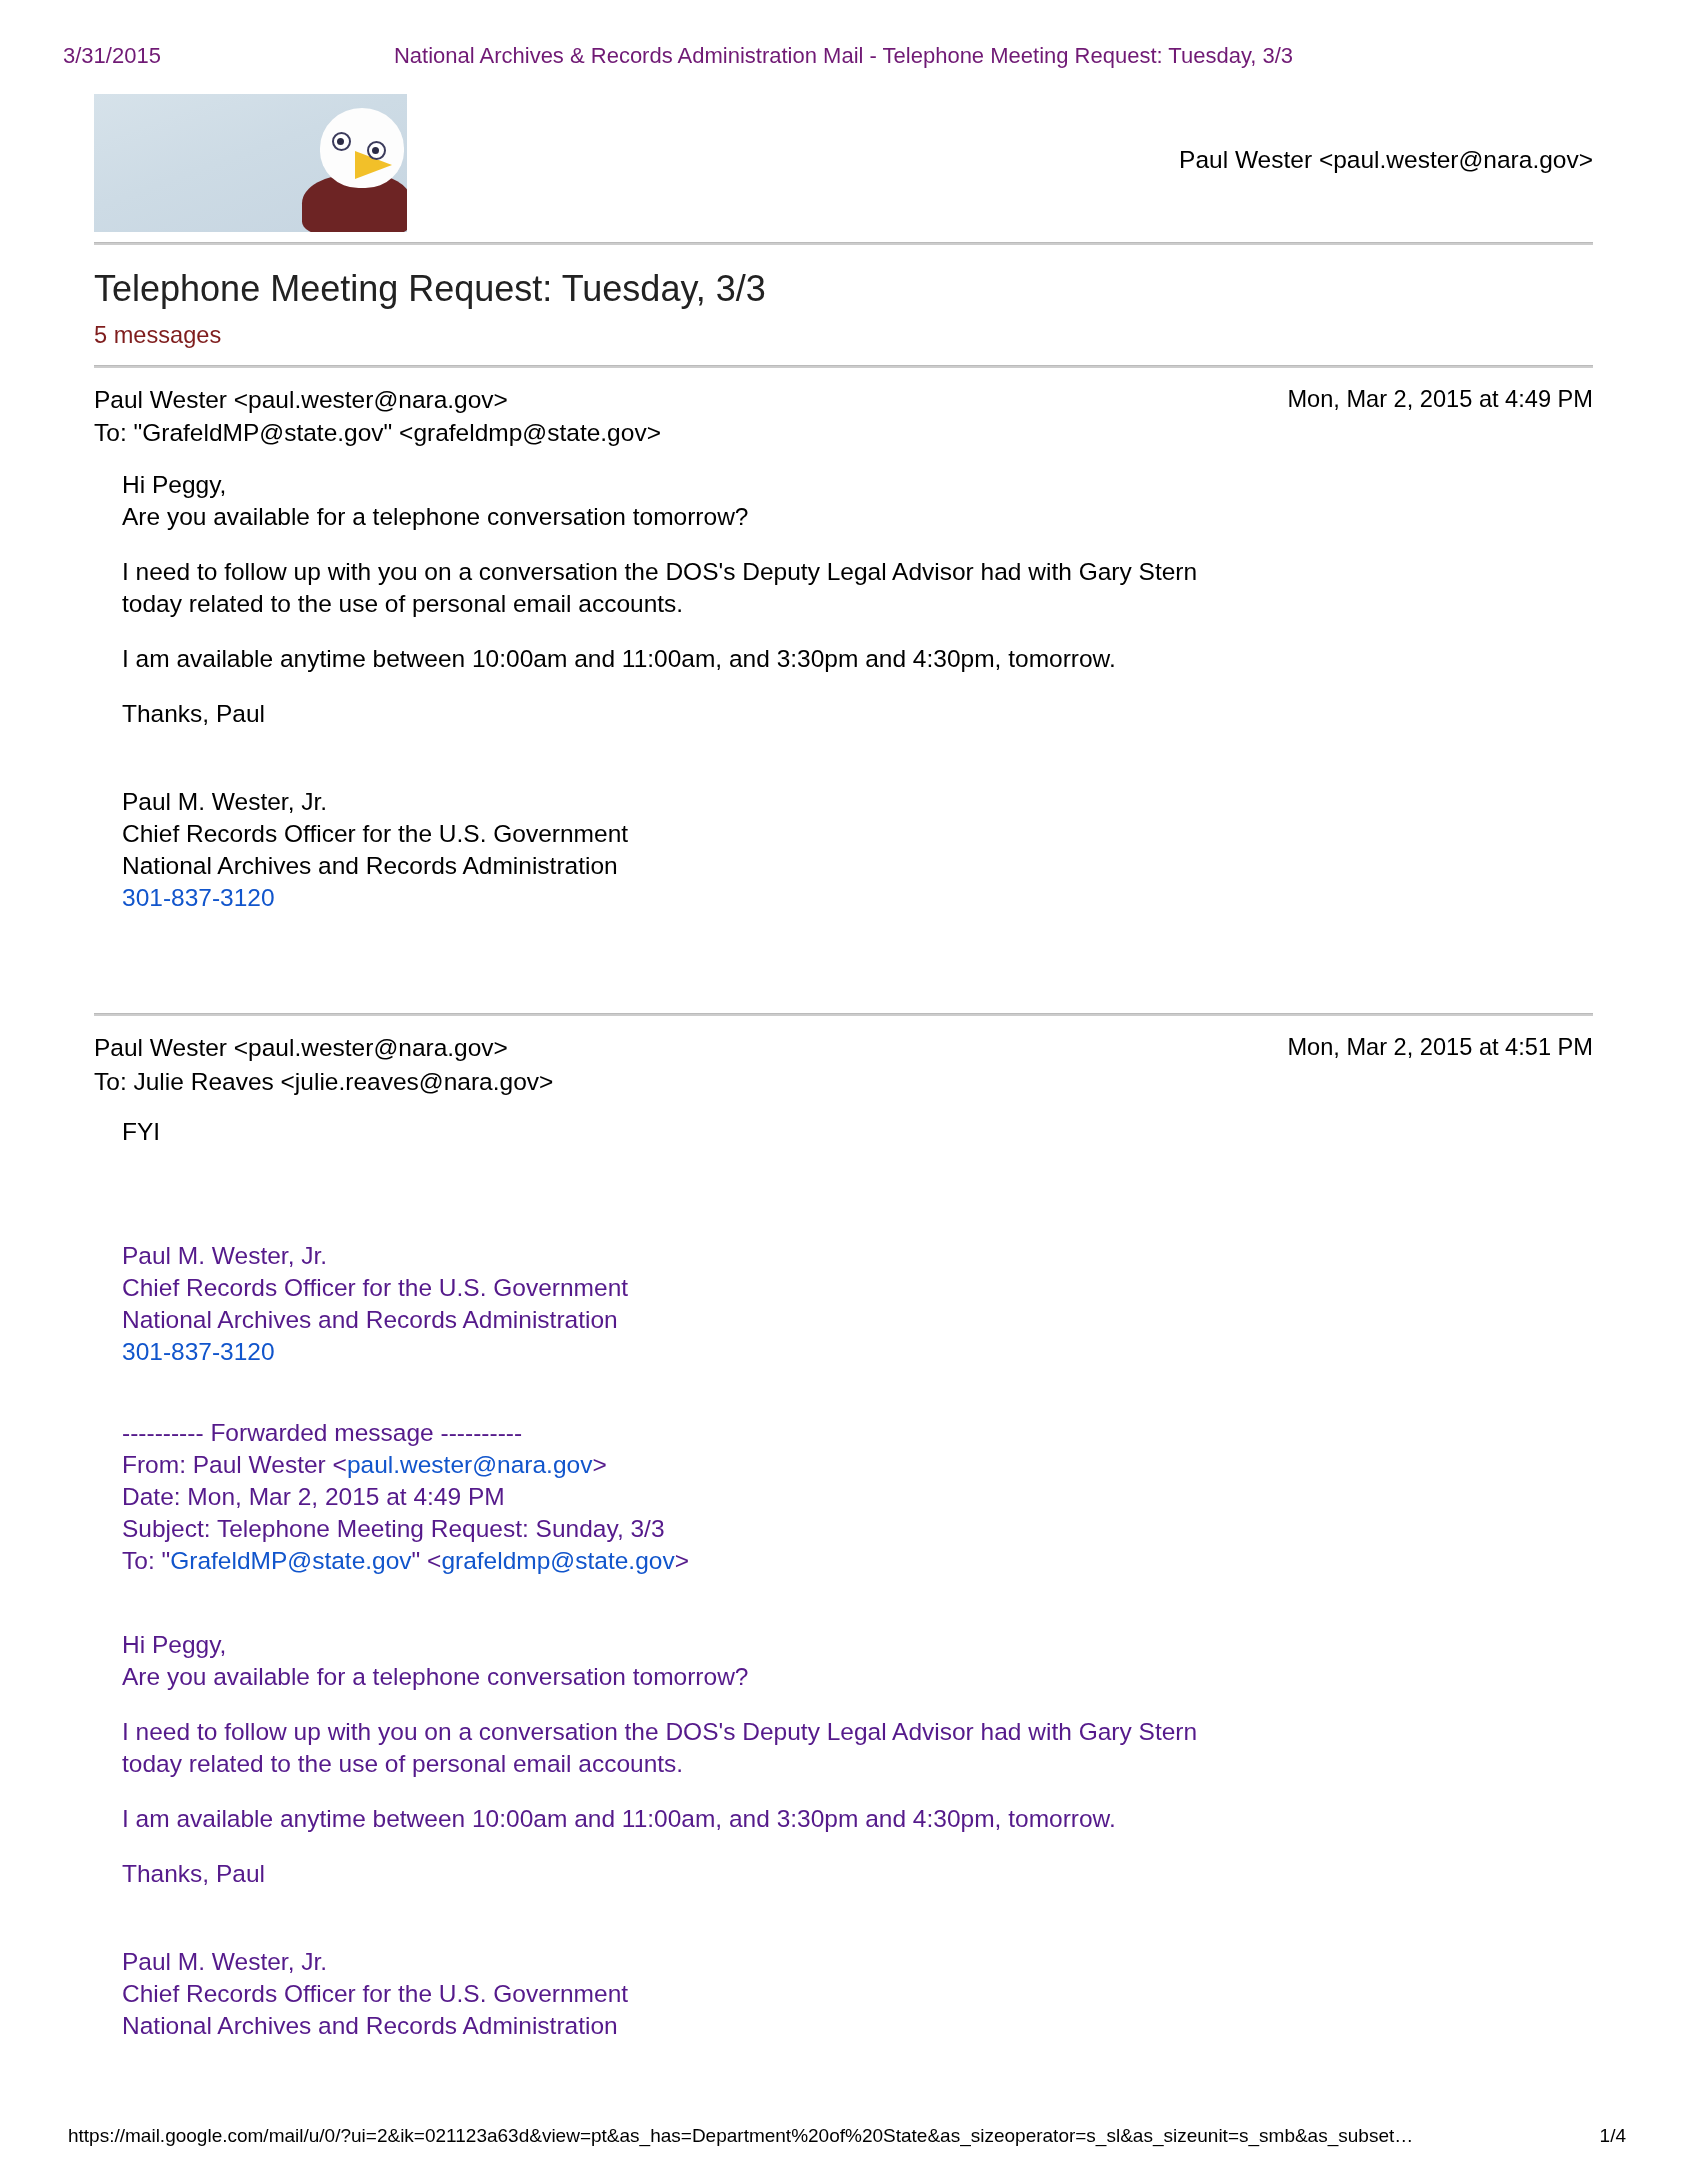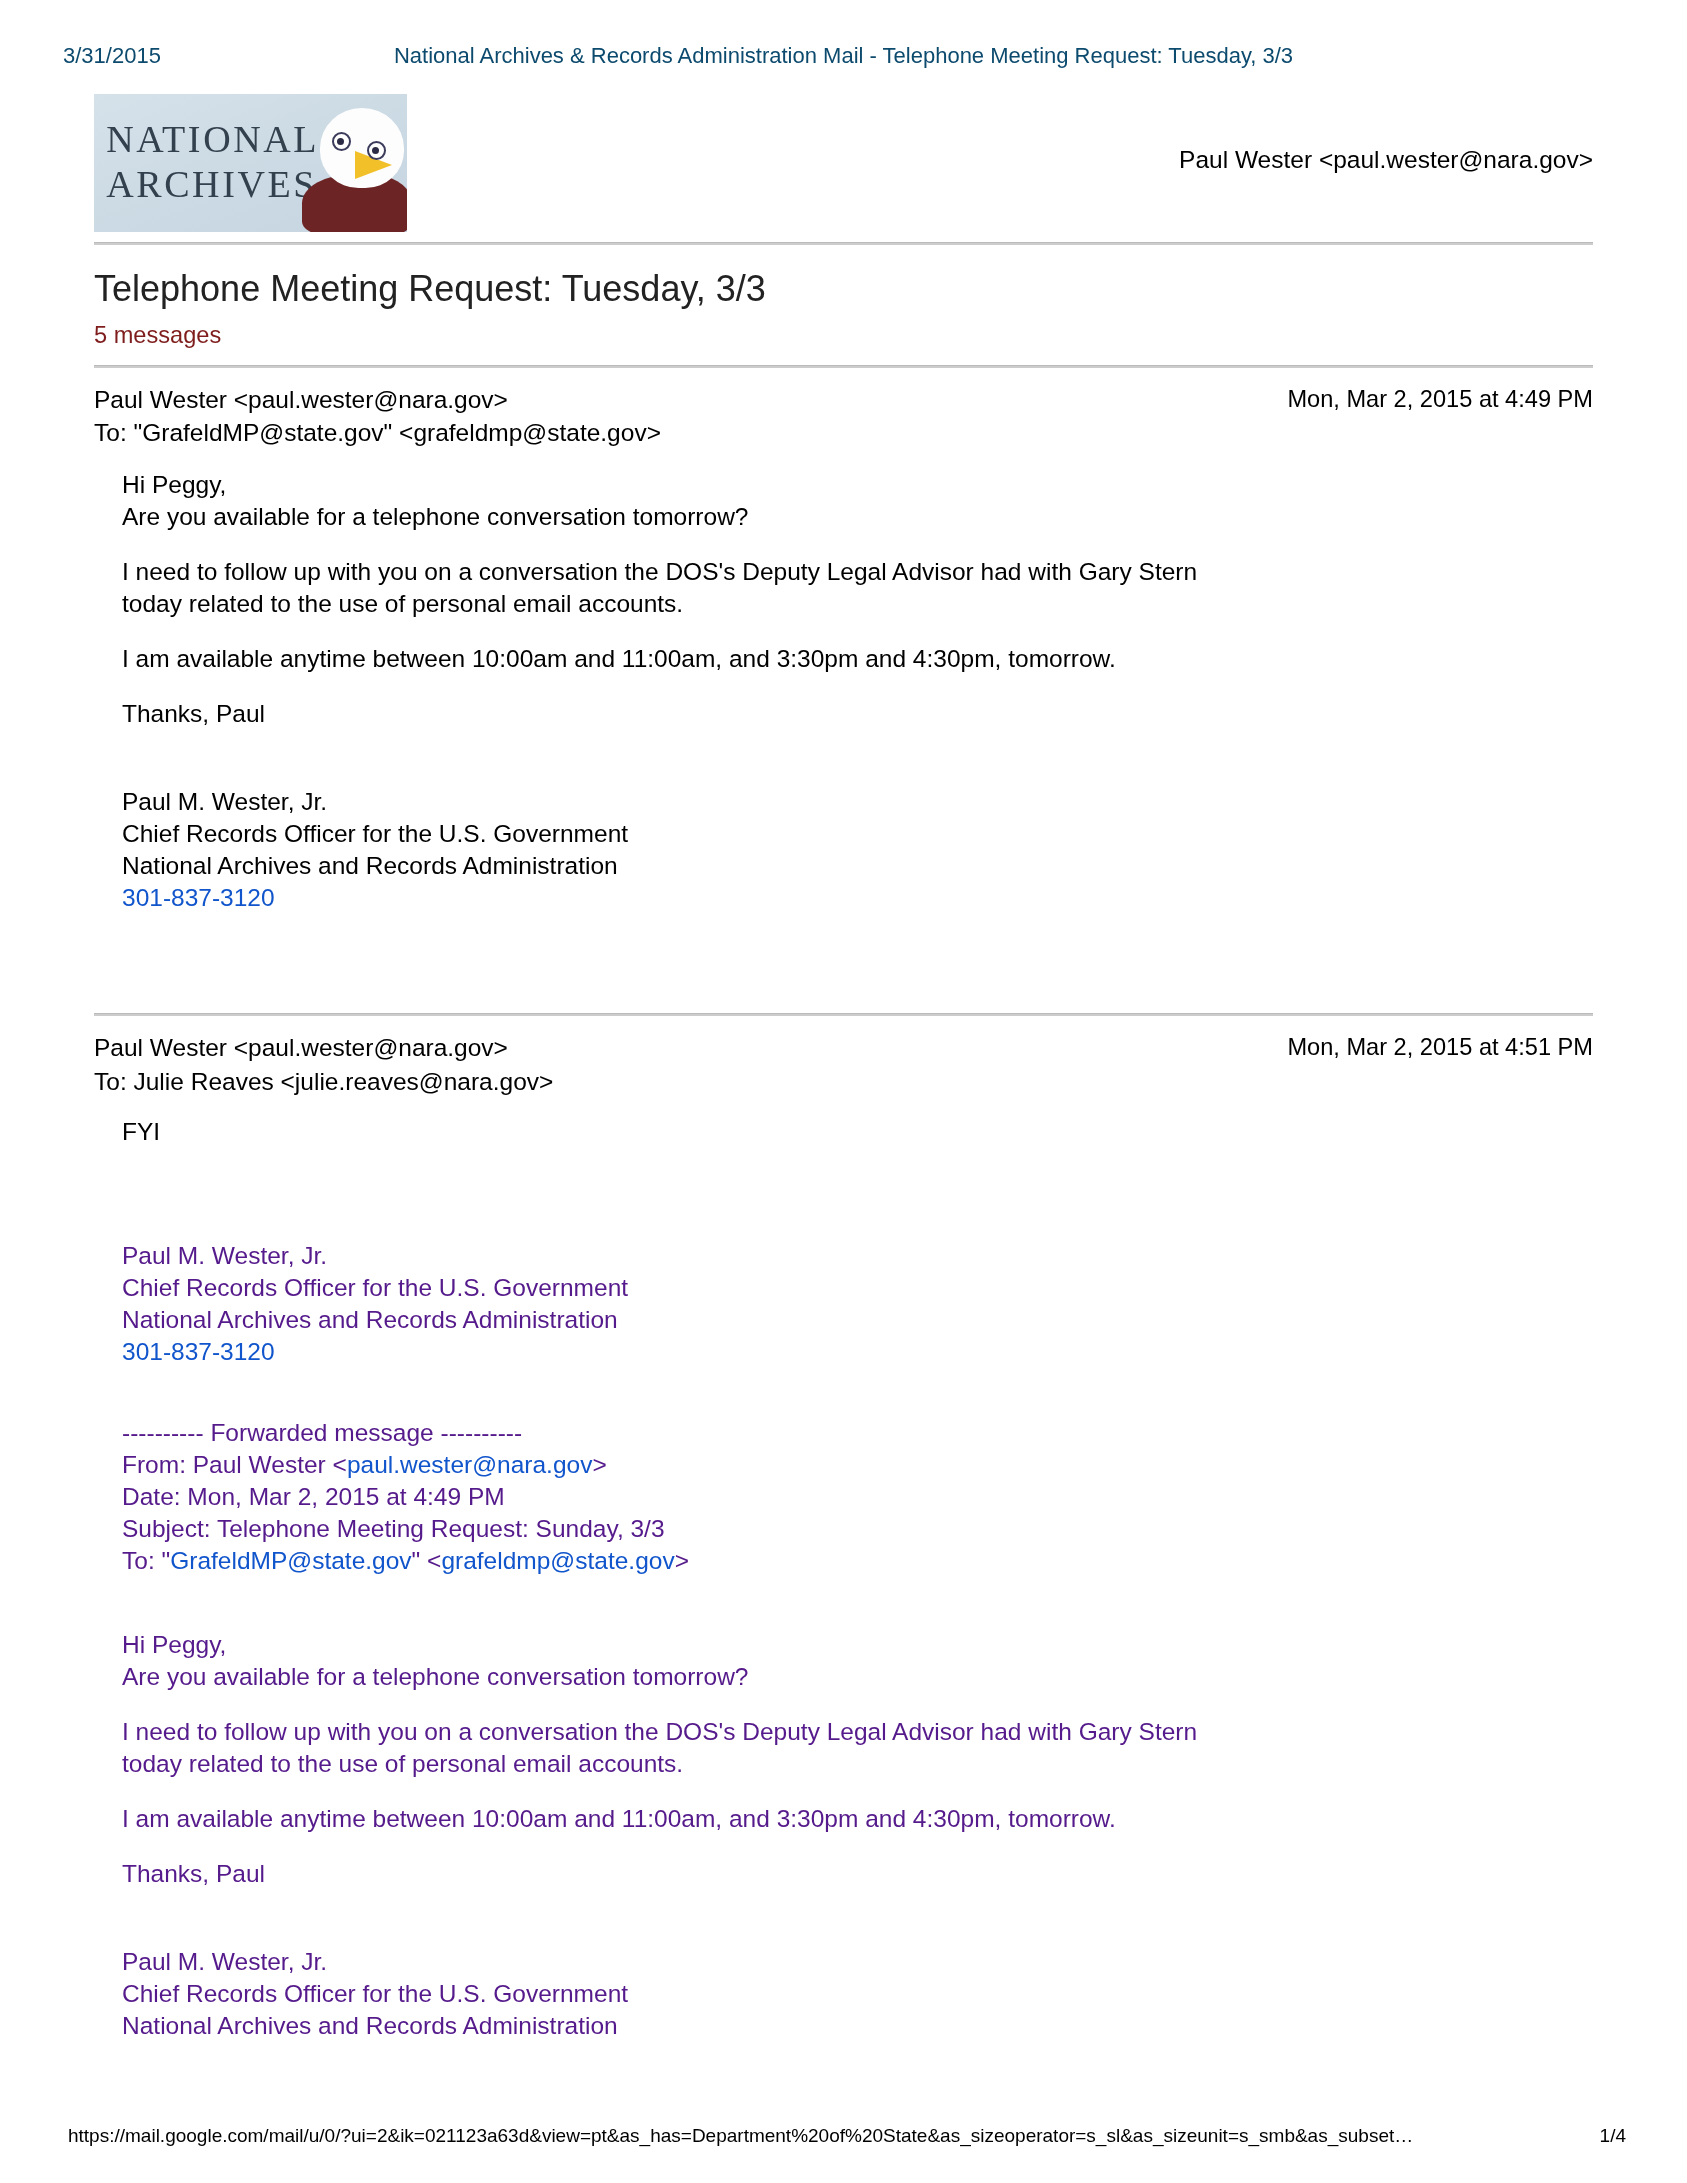--- a/index.html
+++ b/index.html
@@ -26,21 +26,21 @@
 
   
   .print-header {
     position: absolute;
     top: 42px;
     left: 0;
     width: 1687px;
     height: 28px;
     font-size: 22px;
     line-height: 28px;
-    color: #0c4a6e;
+    color: #701a75;
   }
   .print-header .ph-date {
     position: absolute;
     left: 63px;
     top: 0;
     white-space: nowrap;
   }
   .print-header .ph-title {
     position: absolute;
     left: 0;
@@ -246,24 +246,20 @@
 
 <div class="page">
 
   <div class="print-header">
     <span class="ph-date">3/31/2015</span>
     <span class="ph-title">National Archives &amp; Records Administration Mail - Telephone Meeting Request: Tuesday, 3/3</span>
   </div>
 
   <div class="masthead">
     <div class="logo">
-      <div class="logo-text">
-        <span>NATIONAL</span>
-        <span class="l2">ARCHIVES</span>
-      </div>
       <div class="eagle">
         <div class="body"></div>
         <div class="head"></div>
         <div class="beak"></div>
         <div class="eye-l"></div>
         <div class="eye-r"></div>
       </div>
     </div>
     <div class="account-line">Paul Wester &lt;paul.wester@nara.gov&gt;</div>
   </div>

